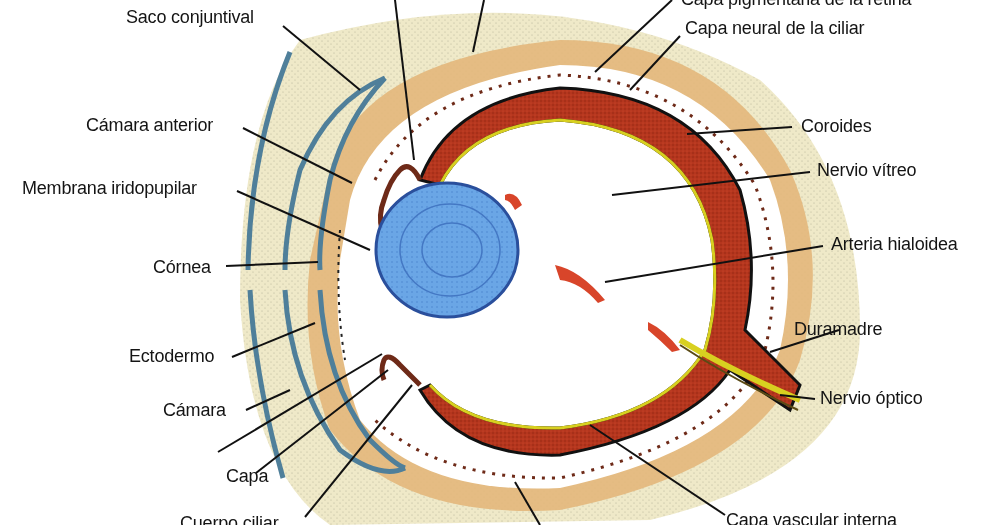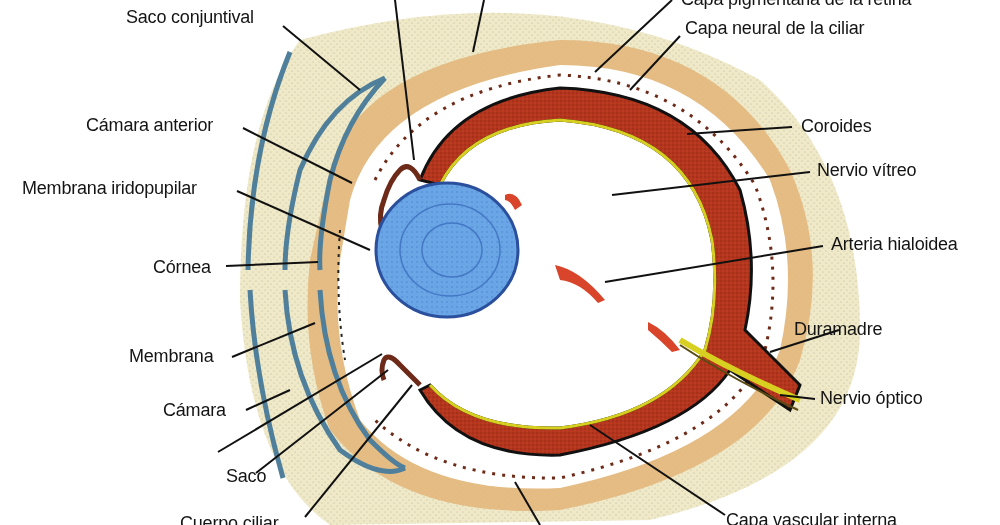--- a/index.html
+++ b/index.html
@@ -98,23 +98,23 @@
       <line x1="725" y1="515" x2="590" y2="425"></line>
       <line x1="540" y1="525" x2="515" y2="482"></line>
     </g>
   </svg>
 
   
   <div class="label" style="left:126px;top:8px;">Saco conjuntival</div>
   <div class="label" style="left:22px;top:179px;">Membrana iridopupilar</div>
   <div class="label" style="left:86px;top:116px;">Cámara anterior</div>
   <div class="label" style="left:153px;top:258px;">Córnea</div>
-  <div class="label" style="left:129px;top:347px;">Membrana</div>
+  <div class="label" style="left:129px;top:347px;">Ectodermo</div>
   <div class="label" style="left:163px;top:401px;">Cámara</div>
-  <div class="label" style="left:226px;top:467px;">Saco</div>
+  <div class="label" style="left:226px;top:467px;">Capa</div>
   <div class="label" style="left:180px;top:514px;">Cuerpo ciliar</div>
 
   
   <div class="label" style="left:681px;top:-10px;">Capa pigmentaria de la retina</div>
   <div class="label" style="left:685px;top:19px;">Capa neural de la ciliar</div>
   <div class="label" style="left:801px;top:117px;">Coroides</div>
   <div class="label" style="left:817px;top:161px;">Nervio vítreo</div>
   <div class="label" style="left:831px;top:235px;">Arteria hialoidea</div>
   <div class="label" style="left:794px;top:320px;">Duramadre</div>
   <div class="label" style="left:820px;top:389px;text-align:right;">Nervio óptico</div>

